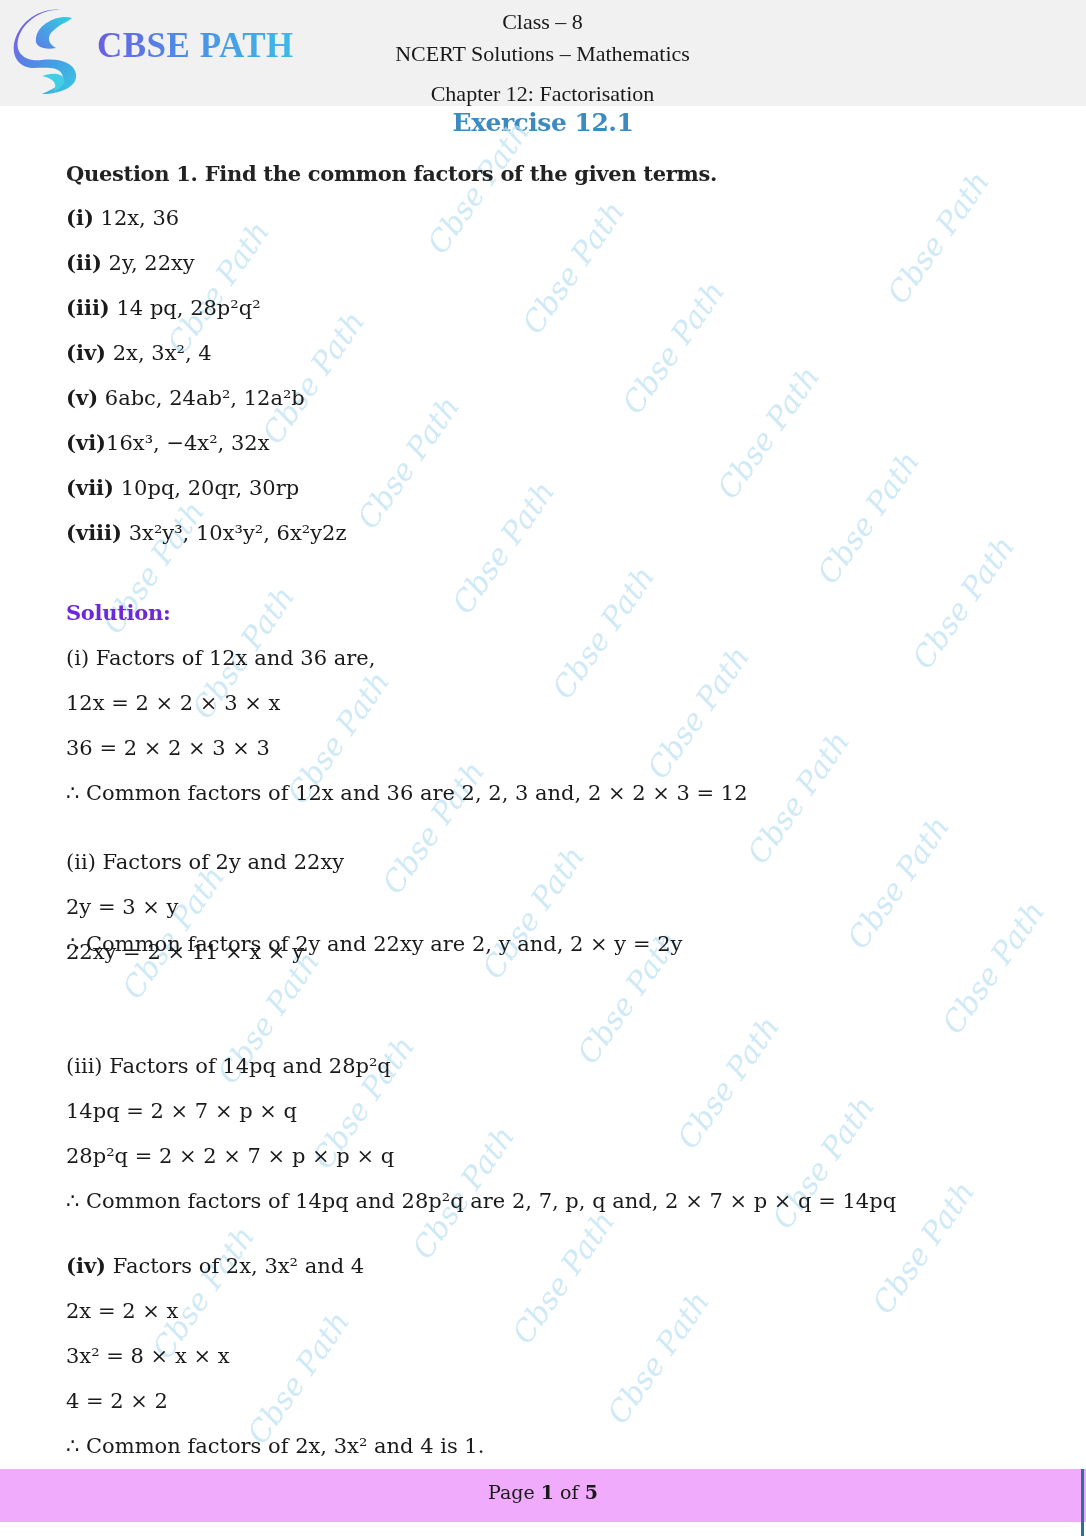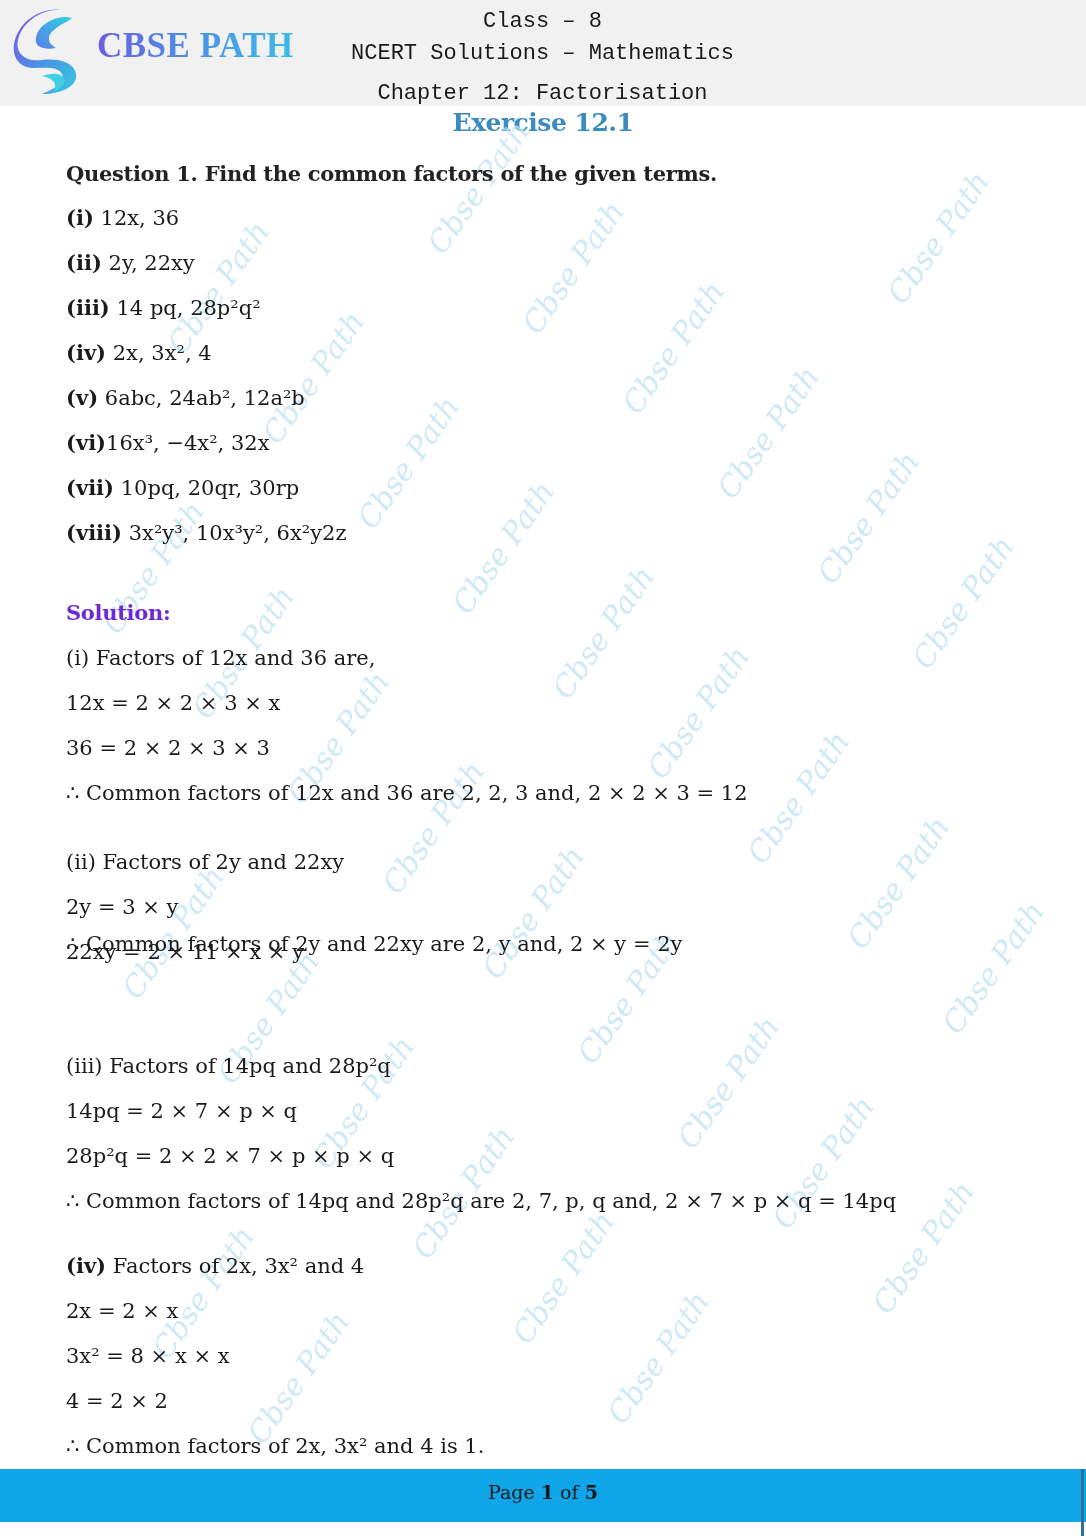--- a/index.html
+++ b/index.html
@@ -13,21 +13,21 @@
   .logo { position: absolute; left: 12px; top: 4px; width: 76px; height: 94px; }
   .brand {
     position: absolute; left: 97px; top: 26px;
     font-family: "Liberation Serif", serif; font-weight: bold; font-size: 35px;
     letter-spacing: 0.5px;
     background: linear-gradient(90deg, #6a5fe0 0%, #4d8ee6 45%, #3bbbe6 100%);
     -webkit-background-clip: text; background-clip: text; color: transparent;
   }
   .titles {
     position: absolute; left: 340px; top: 6px; width: 405px;
-    text-align: center; font-family: Liberation Mono, monospace; font-size: 22px; color: #1a1a1a;
+    text-align: center; font-family: Liberation Serif, serif; font-size: 22px; color: #1a1a1a;
   }
   .titles div { height: 32px; line-height: 32px; }
   .titles .t2 { margin-top: 0; }
   .titles .t3 { margin-top: 8px; }
 
   .exercise {
     position: absolute; left: 0; top: 108px; width: 1086px; text-align: center;
     font-family: "DejaVu Serif", serif; font-weight: bold; font-size: 25px; color: #3a8bbf;
     letter-spacing: -0.5px;
   }
@@ -43,21 +43,21 @@
   .math { font-family: "DejaVu Serif", serif; }
 
   .watermarks { position: absolute; left: 0; top: 0; width: 1086px; height: 1536px; pointer-events: none; }
   .wm {
     position: absolute; font-family: "DejaVu Serif", serif; font-style: italic;
     font-size: 30px; color: #bfe3f3; opacity: 0.75; transform: rotate(-55deg);
     transform-origin: left top; white-space: nowrap;
   }
 
   .footer {
-    position: absolute; left: 0; top: 1469px; width: 1086px; height: 53px; background: #0ea5e9;
+    position: absolute; left: 0; top: 1469px; width: 1086px; height: 53px; background: #f0abfc;
   }
   .page-label {
     position: absolute; left: 0; top: 12px; width: 1086px; text-align: center;
     font-family: "DejaVu Serif", serif; font-size: 19px; color: #1a1a1a;
   }
   .page-label b { font-weight: bold; }
   .footer-rule {
     position: absolute; left: 1081px; top: 0; width: 3px; height: 67px; background: #2f6f9f;
   }
 </style>

